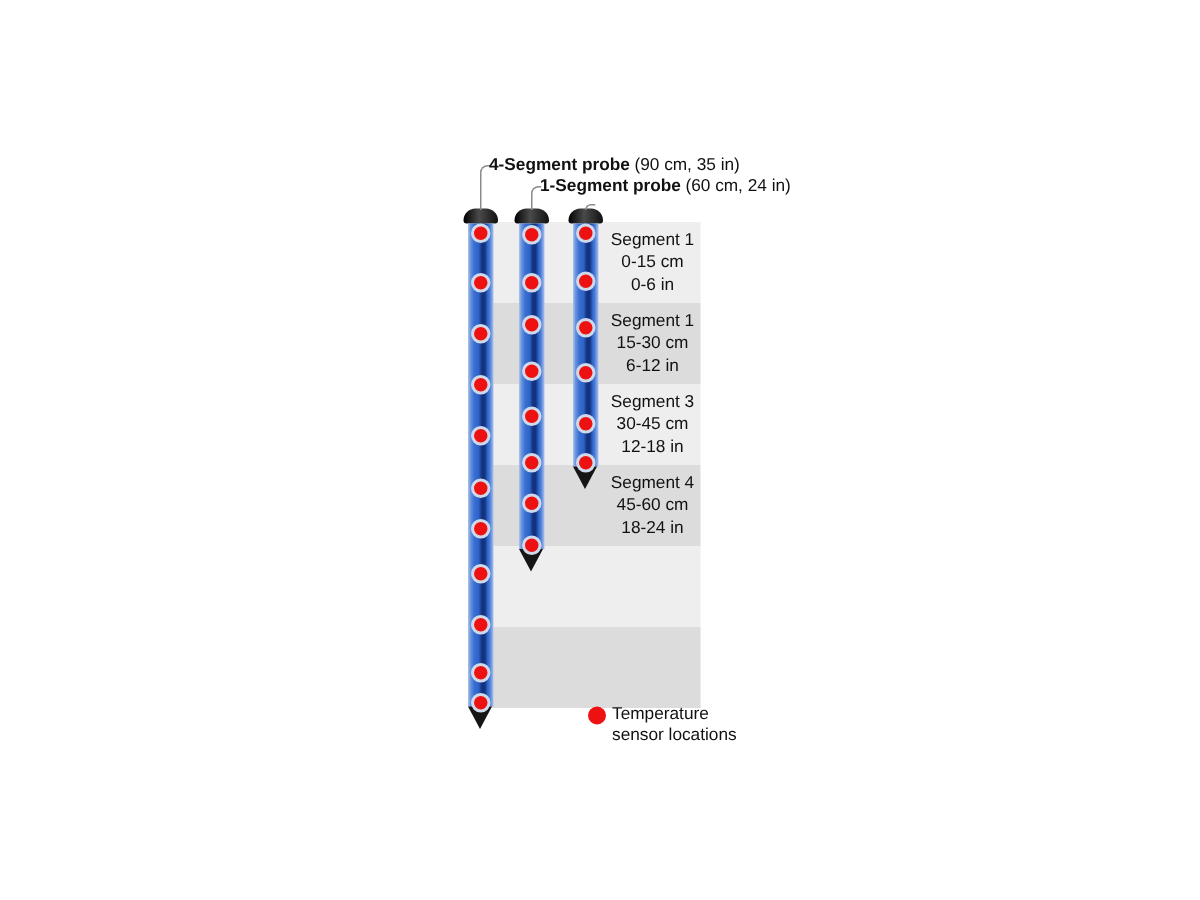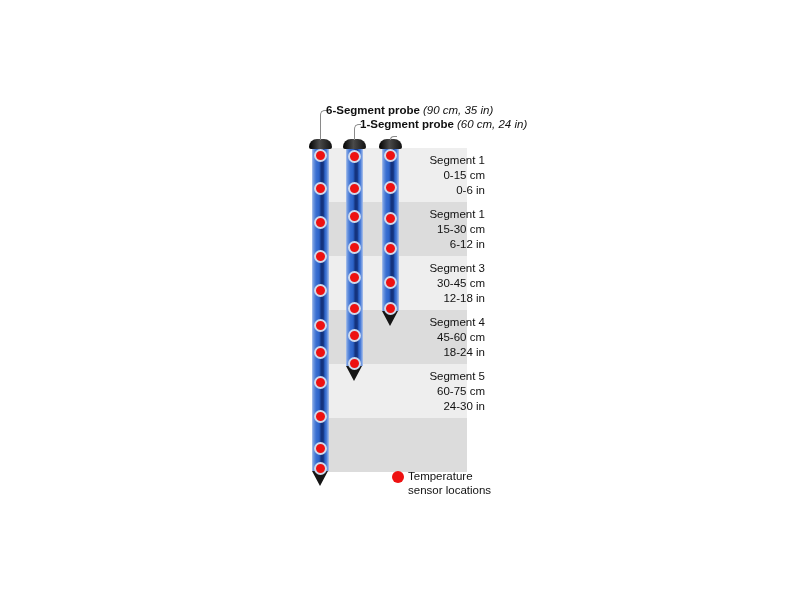--- a/index.html
+++ b/index.html
@@ -5,21 +5,21 @@
   html,body{margin:0;padding:0;background:#ffffff;}
   #stage{
     position:relative;width:800px;height:600px;background:#ffffff;overflow:hidden;
     font-family:"Liberation Sans", sans-serif;color:#1a1a1a;
   }
   
   .band{position:absolute;left:313px;width:154px;height:54px;}
   .band.light{background:var(--band-light,#eeeeee);}
   .band.dark{background:var(--band-dark,#dcdcdc);}
   .seg-text{
-    position:absolute;left:385px;width:100px;text-align:right;
+    position:absolute;left:385px;width:100px;text-align:center;
     font-size:11.5px;line-height:15px;color:#111;
   }
   .seg-title{font-weight:400;}
   
   .probe-cap{
     position:absolute;width:23px;height:10px;
     background:linear-gradient(90deg,#000 0%,#4a4a4a 45%,#111 100%);
     border-radius:8px 8px 2px 2px;
   }
   .probe-body{
@@ -39,21 +39,21 @@
     background:var(--dot-red,#ee1111);border:2px solid #cfd9ec;
   }
   
   .connector{
     position:absolute;width:6px;
     border-left:1px solid #8a8a8a;border-top:1px solid #8a8a8a;
     border-top-left-radius:5px;
   }
   .probe-label{position:absolute;font-size:11.5px;white-space:nowrap;color:#111;}
   .plabel-bold{font-weight:700;}
-  .plabel-detail{padding-left:3px;font-weight:400;font-style:italic;}
+  .plabel-detail{padding-left:3px;font-weight:400;}
   
   .legend-dot{
     position:absolute;left:392px;top:471px;width:12px;height:12px;
     border-radius:50%;background:var(--dot-red,#ee1111);
   }
   .legend-text{
     position:absolute;left:408px;top:469px;font-size:11.5px;line-height:14px;color:#111;
   }
 </style>
 </head>
@@ -81,44 +81,39 @@
   <div class="seg-text" style="top:261px">
     <div class="seg-title">Segment 3</div>
     <div>30-45 cm</div>
     <div>12-18 in</div>
   </div>
   <div class="seg-text" style="top:315px">
     <div class="seg-title">Segment 4</div>
     <div>45-60 cm</div>
     <div>18-24 in</div>
   </div>
-  <div class="seg-text" style="top:369px">
-    <div class="seg-title">Segment 5</div>
-    <div>60-75 cm</div>
-    <div>24-30 in</div>
-  </div>
 
   <div class="probe-cap" style="left: 308.5px; top: 139px;"></div>
   <div class="probe-body" style="left: 311.5px; height: 322px;"></div>
   <div class="probe-tip" style="left: 311.5px; top: 471px;"></div>
 
   <div class="probe-cap" style="left: 342.5px; top: 139px;"></div>
   <div class="probe-body" style="left: 345.5px; height: 217px;"></div>
   <div class="probe-tip" style="left: 345.5px; top: 366px;"></div>
 
   <div class="probe-cap" style="left: 378.5px; top: 139px;"></div>
   <div class="probe-body" style="left: 381.5px; height: 162px;"></div>
   <div class="probe-tip" style="left: 381.5px; top: 311px;"></div>
 
   <div class="connector" style="left:320px;top:110px;height:29px"></div>
   <div class="connector" style="left:354px;top:124px;height:15px"></div>
   <div class="connector" style="left:390px;top:136px;height:3px"></div>
 
   <div class="probe-label" style="left:326px;top:104px">
-    <span class="plabel-bold">6-Segment probe</span><span class="plabel-detail">(90 cm, 35 in)</span>
+    <span class="plabel-bold">4-Segment probe</span><span class="plabel-detail">(90 cm, 35 in)</span>
   </div>
   <div class="probe-label" style="left:360px;top:118px">
     <span class="plabel-bold">1-Segment probe</span><span class="plabel-detail">(60 cm, 24 in)</span>
   </div>
 
   <div class="legend-dot"></div>
   <div class="legend-text">
     <div>Temperature</div>
     <div>sensor locations</div>
   </div>

